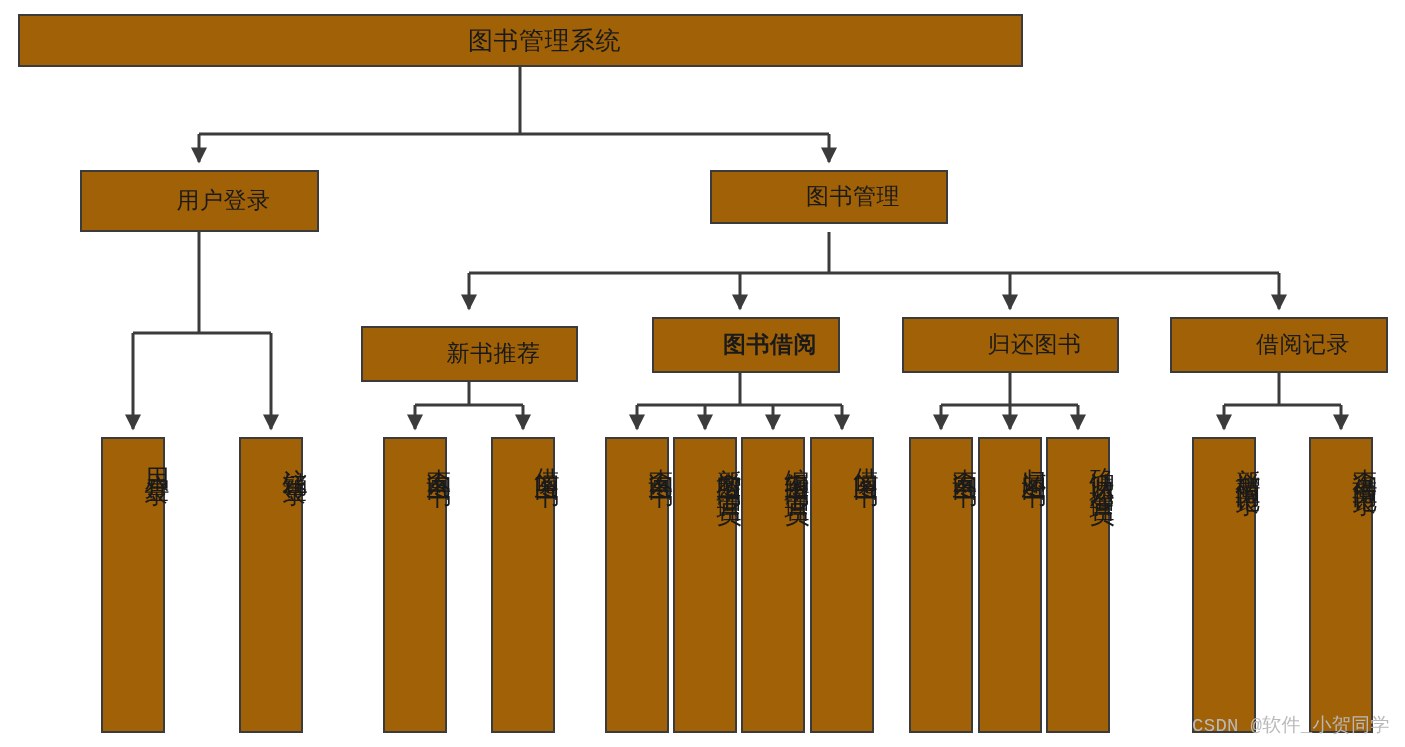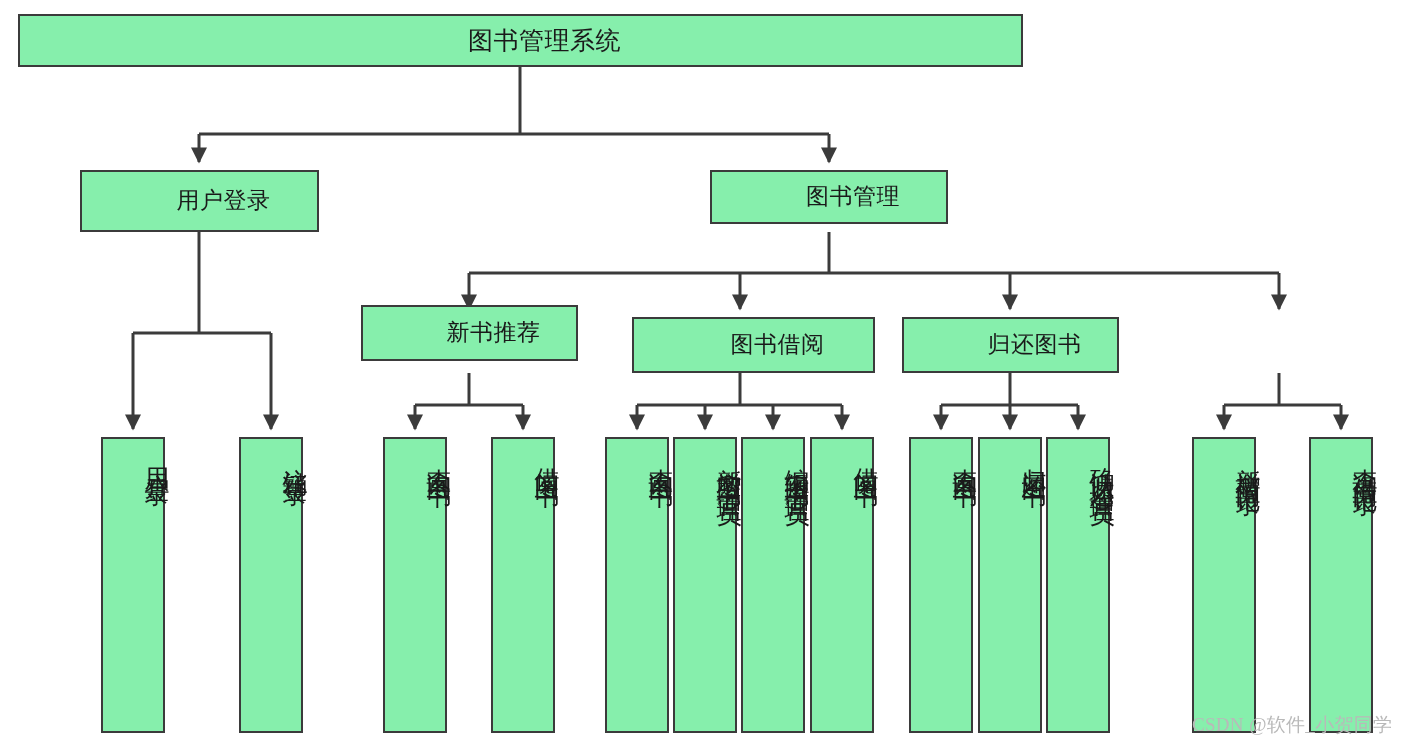--- a/index.html
+++ b/index.html
@@ -23,21 +23,21 @@
     left: 0;
     top: 0;
     width: 1405px;
     height: 747px;
     pointer-events: none;
   }
   .node {
     position: absolute;
     box-sizing: border-box;
     border: 2.5px solid #3b3b3b;
-    background: #86efac;
+    background: #a16207;
     display: flex;
     align-items: center;
     justify-content: center;
     z-index: 2;
     padding-left: 48px;
   }
   .node .label {
     color: #1a1a1a;
     line-height: 1.12;
     text-align: center;
@@ -65,21 +65,21 @@
     letter-spacing: 5px;
     height: auto;
     max-height: 280px;
   }
   .watermark {
     position: absolute;
     left: 1192px;
     top: 712px;
     font-size: 19px;
     color: #b9b9b9;
-    font-family: Liberation Serif, serif;
+    font-family: Liberation Mono, monospace;
     white-space: nowrap;
     z-index: 3;
     letter-spacing: 0.3px;
   }
 </style>
 </head>
 <body>
 
 <div id="canvas">
 
@@ -138,32 +138,35 @@
   </div>
 
   <div class="node horiz" style="left:80px; top:170px; width:239px; height:62px;">
     <span class="label">用户登录</span>
   </div>
 
   <div class="node horiz" style="left:710px; top:170px; width:238px; height:54px;">
     <span class="label">图书管理</span>
   </div>
 
-  <div class="node horiz" style="left:361px; top:305px; width:217px; height:56px;">
+  <div class="node horiz" style="left:361px; top:326px; width:217px; height:56px;">
     <span class="label">新书推荐</span>
   </div>
 
-  <div class="node horiz" style="left:632px; top:317px; width:243px; height:56px;">
+  <div class="node horiz" style="left:652px; top:317px; width:188px; height:56px;font-weight:bold;">
     <span class="label">图书借阅</span>
   </div>
 
   <div class="node horiz" style="left:902px; top:317px; width:217px; height:56px;">
     <span class="label">归还图书</span>
   </div>
 
+  <div class="node horiz" style="left:1170px; top:317px; width:218px; height:56px;">
+    <span class="label">借阅记录</span>
+  </div>
 
   <div class="node vert" style="left:101px; top:437px; width:64px; height:296px;">
     <span class="label">用户登录</span>
   </div>
 
   <div class="node vert" style="left:239px; top:437px; width:64px; height:296px;">
     <span class="label">注销登录</span>
   </div>
 
   <div class="node vert" style="left:383px; top:437px; width:64px; height:296px;">

